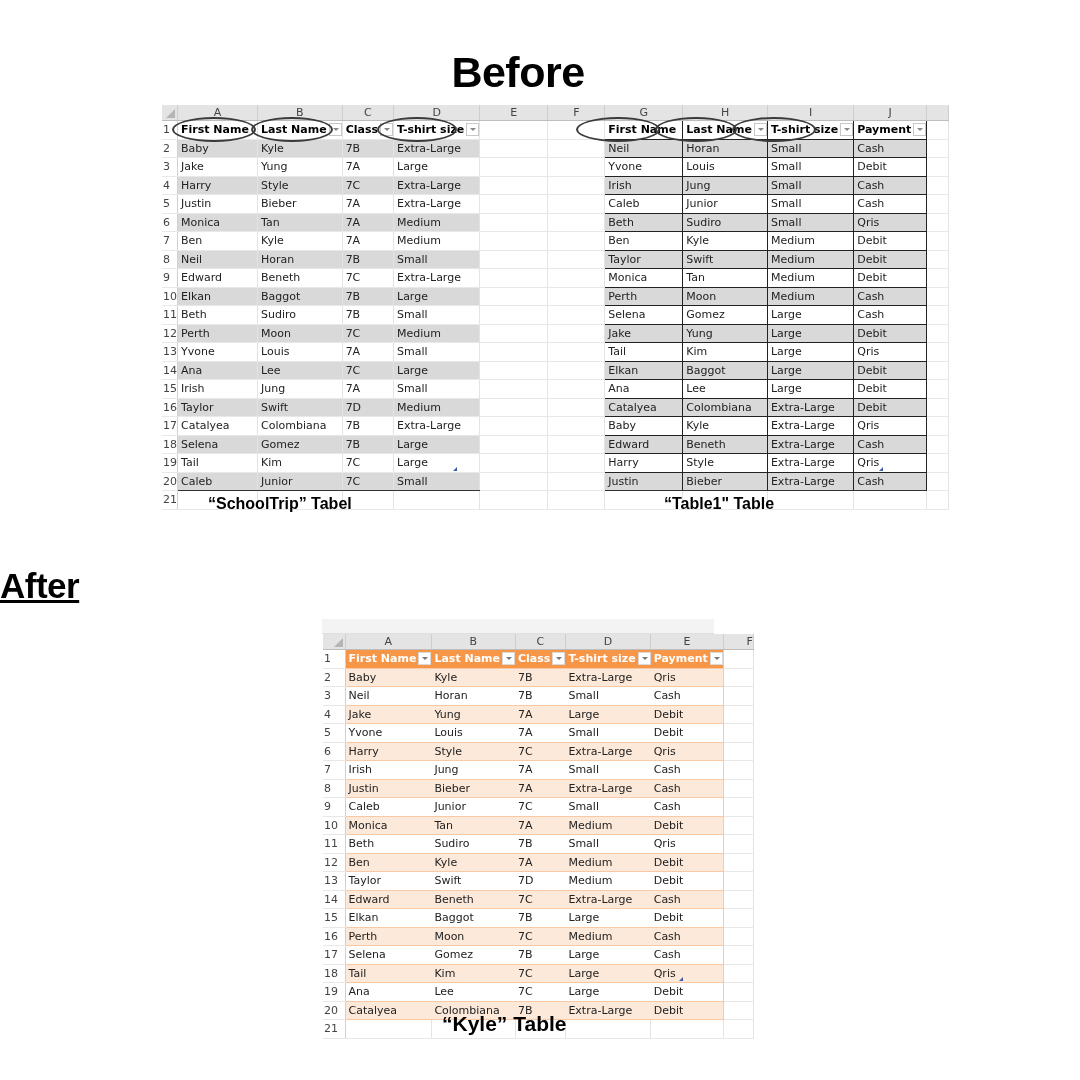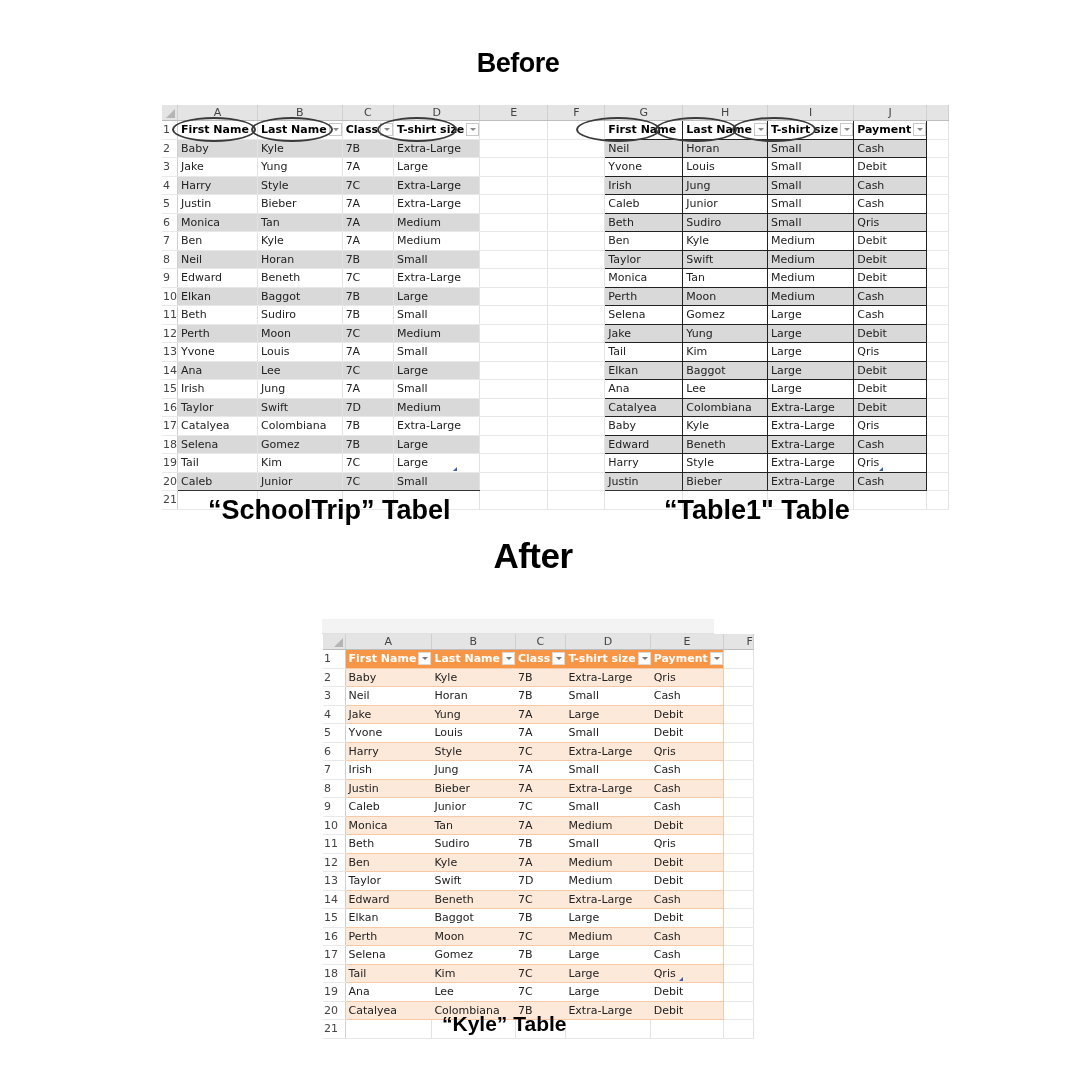--- a/index.html
+++ b/index.html
@@ -1,20 +1,20 @@
 <!DOCTYPE html>
 <html><head>
 <meta charset="utf-8">
 <style>
   html, body { margin: 0; padding: 0; background: #ffffff; }
   body { width: 1080px; height: 1080px; position: relative; overflow: hidden; font-family: "Liberation Sans", sans-serif; }
   .title { position: absolute; font-weight: bold; color: #000; font-family: "Liberation Sans", sans-serif; }
-  .t-before { left: 0; width: 1036px; top: 48px; text-align: center; font-size: 27px; letter-spacing: -0.5px; }
-  .t-after { left: 0; width: 1066px; top: 536px; text-align: center; font-size: 35px; letter-spacing: -0.5px; }
-  .caption { position: absolute; font-weight: bold; font-size: 27px; color: #000; }
+  .t-before { left: 0; width: 1036px; top: 48px; text-align: center; font-size: 43px; letter-spacing: -0.5px; }
+  .t-after { left: 0; width: 1066px; top: 566px; font-size: 35px; letter-spacing: -0.5px; text-decoration: underline; }
+  .caption { position: absolute; font-weight: bold; font-size: 16px; color: #000; }
   .cap1 { left: 208px; top: 495px; }
   .cap2 { left: 664px; top: 495px; }
   .cap3 { left: 442px; top: 1012px; font-size: 21px; }
 
   .sheet { position: absolute; font-family: "DejaVu Sans", sans-serif; font-size: 11px; color: #222; }
   .grid { border-collapse: collapse; table-layout: fixed; }
   .grid td, .grid th { padding: 0 0 0 3px; height: 17.5px; line-height: 17px; white-space: nowrap; overflow: hidden; border-right: 1px solid #e3e3e3; border-bottom: 1px solid #e8e8e8; text-align: left; font-weight: normal; }
   .grid th.colhdr { background: #e4e4e4; text-align: center; padding: 0; color: #444; font-size: 11px; border-right: 1px solid #cfcfcf; border-bottom: 1px solid #bdbdbd; height: 15px; line-height: 15px; }
   .grid td.rowhdr { background: #ffffff; color: #444; padding: 0 0 0 1px; border-right: 1px solid #d0d0d0; font-size: 11px; }
   .grid th.corner { background: #e4e4e4; position: relative; }

